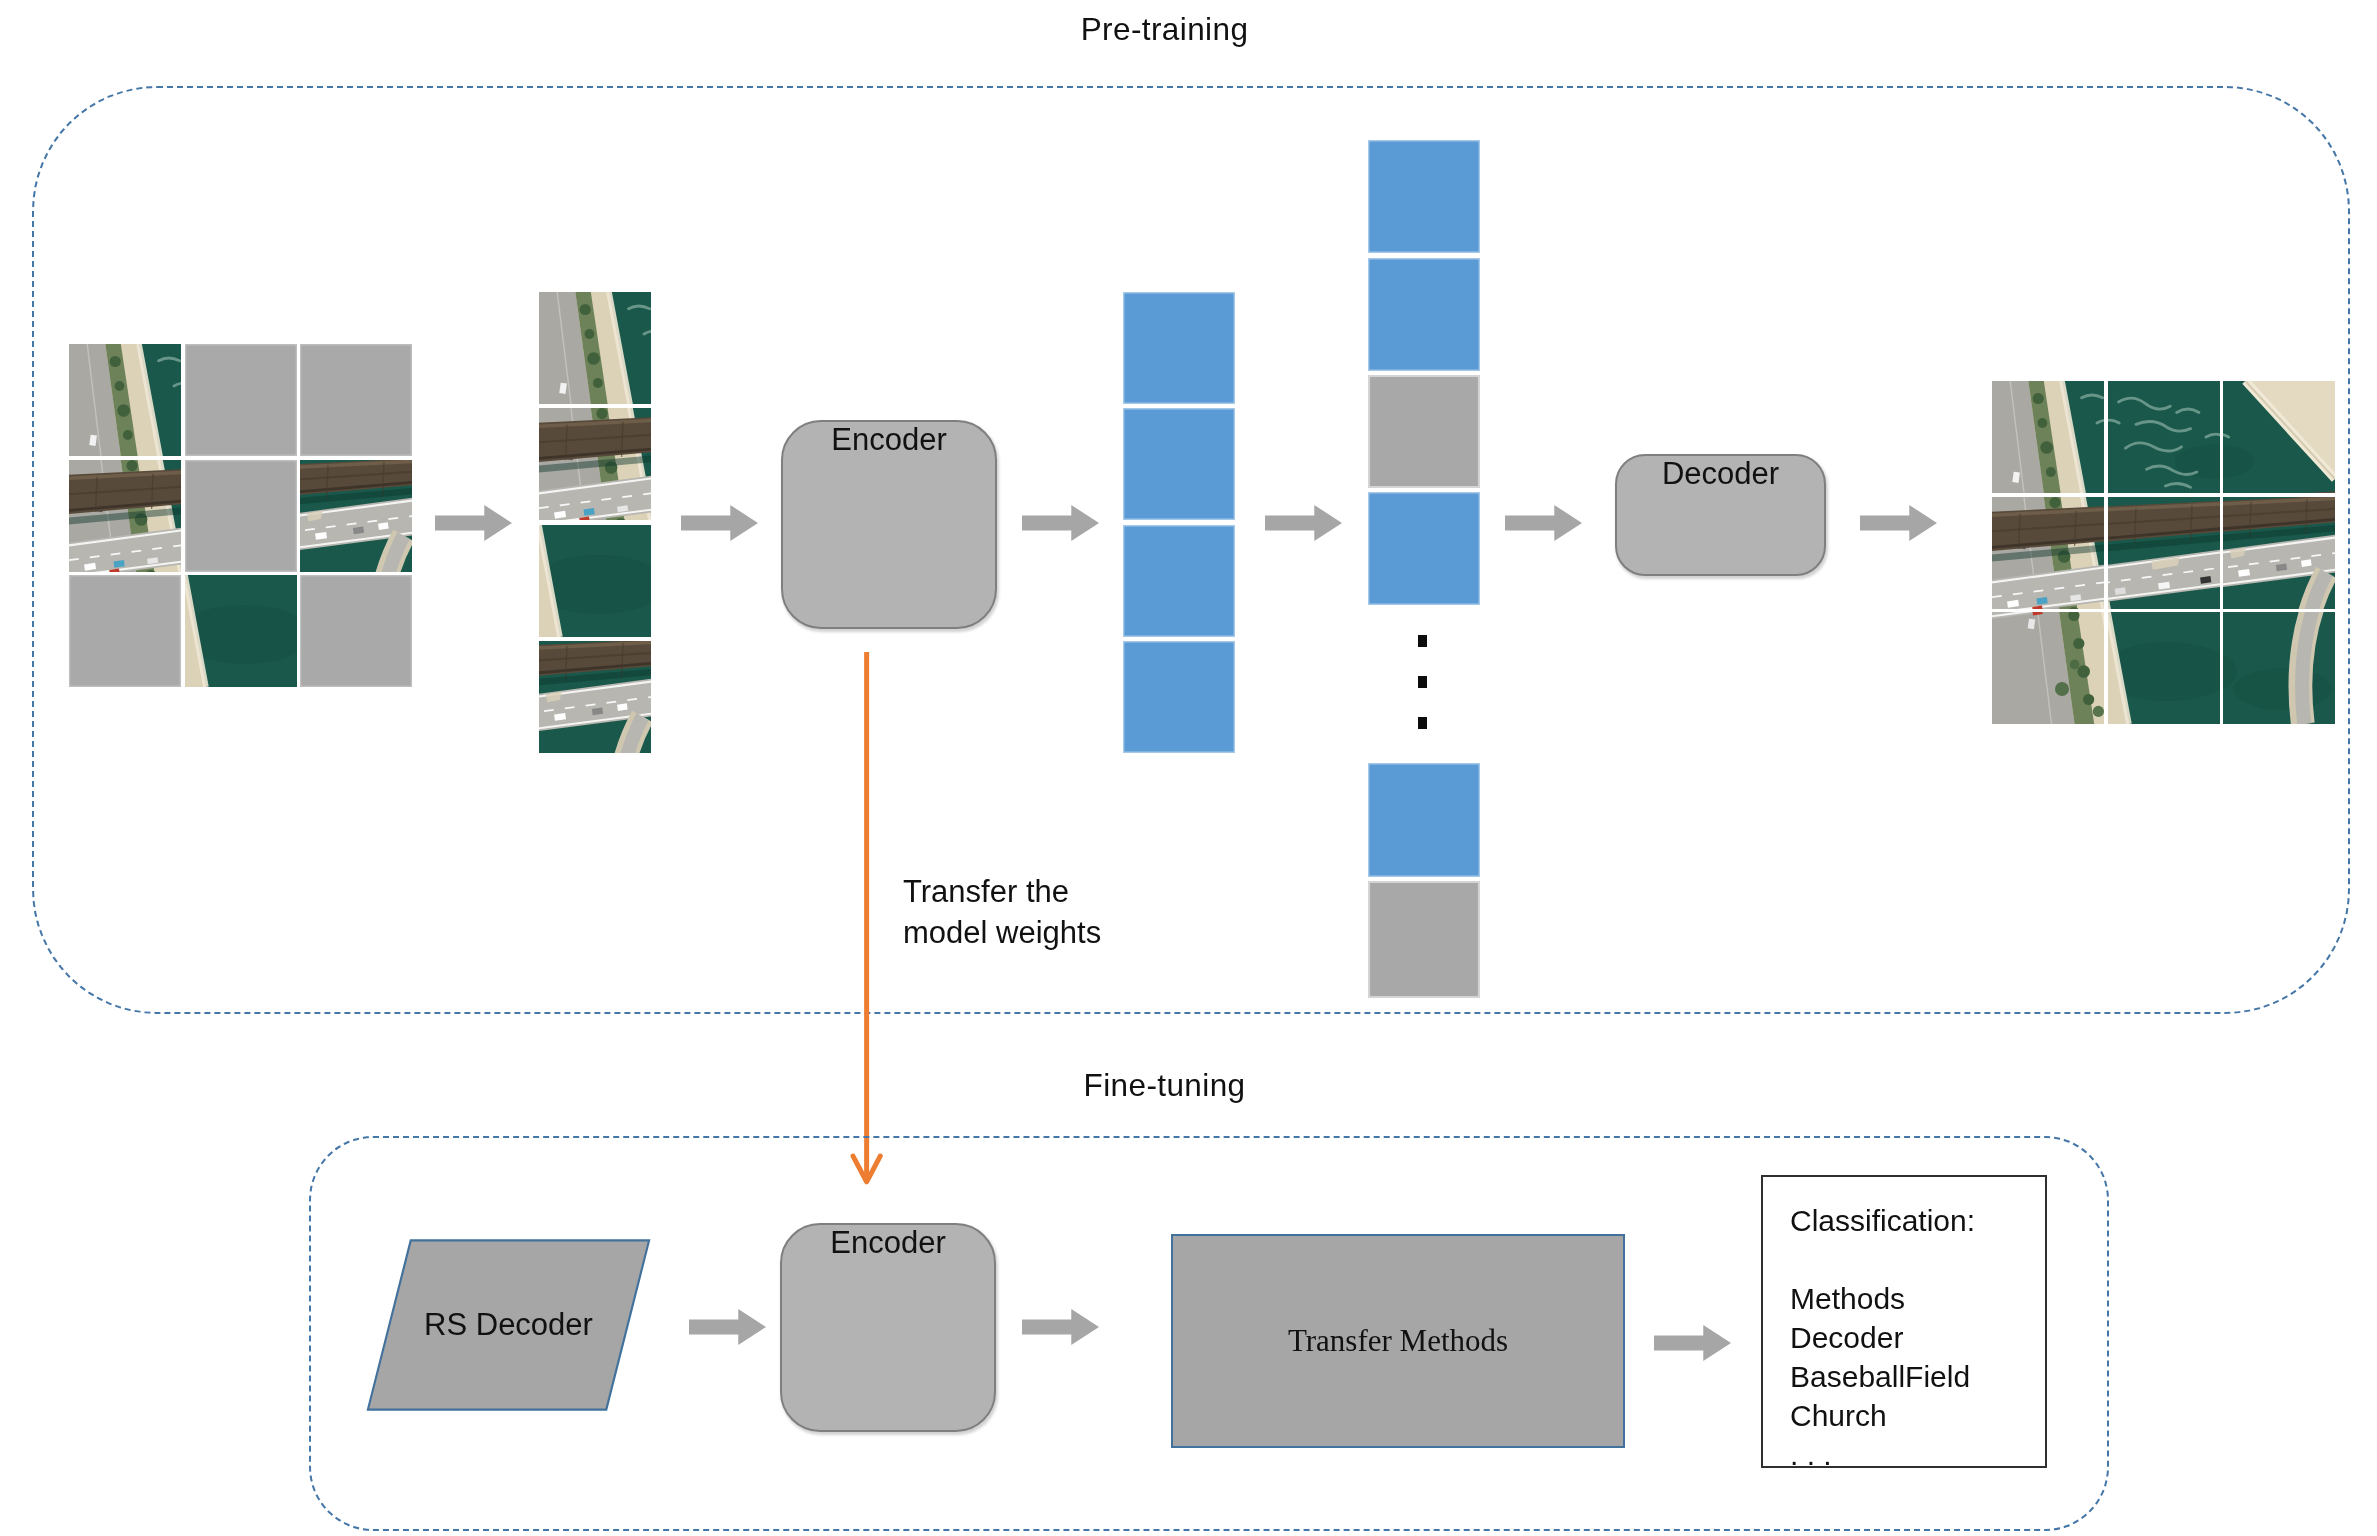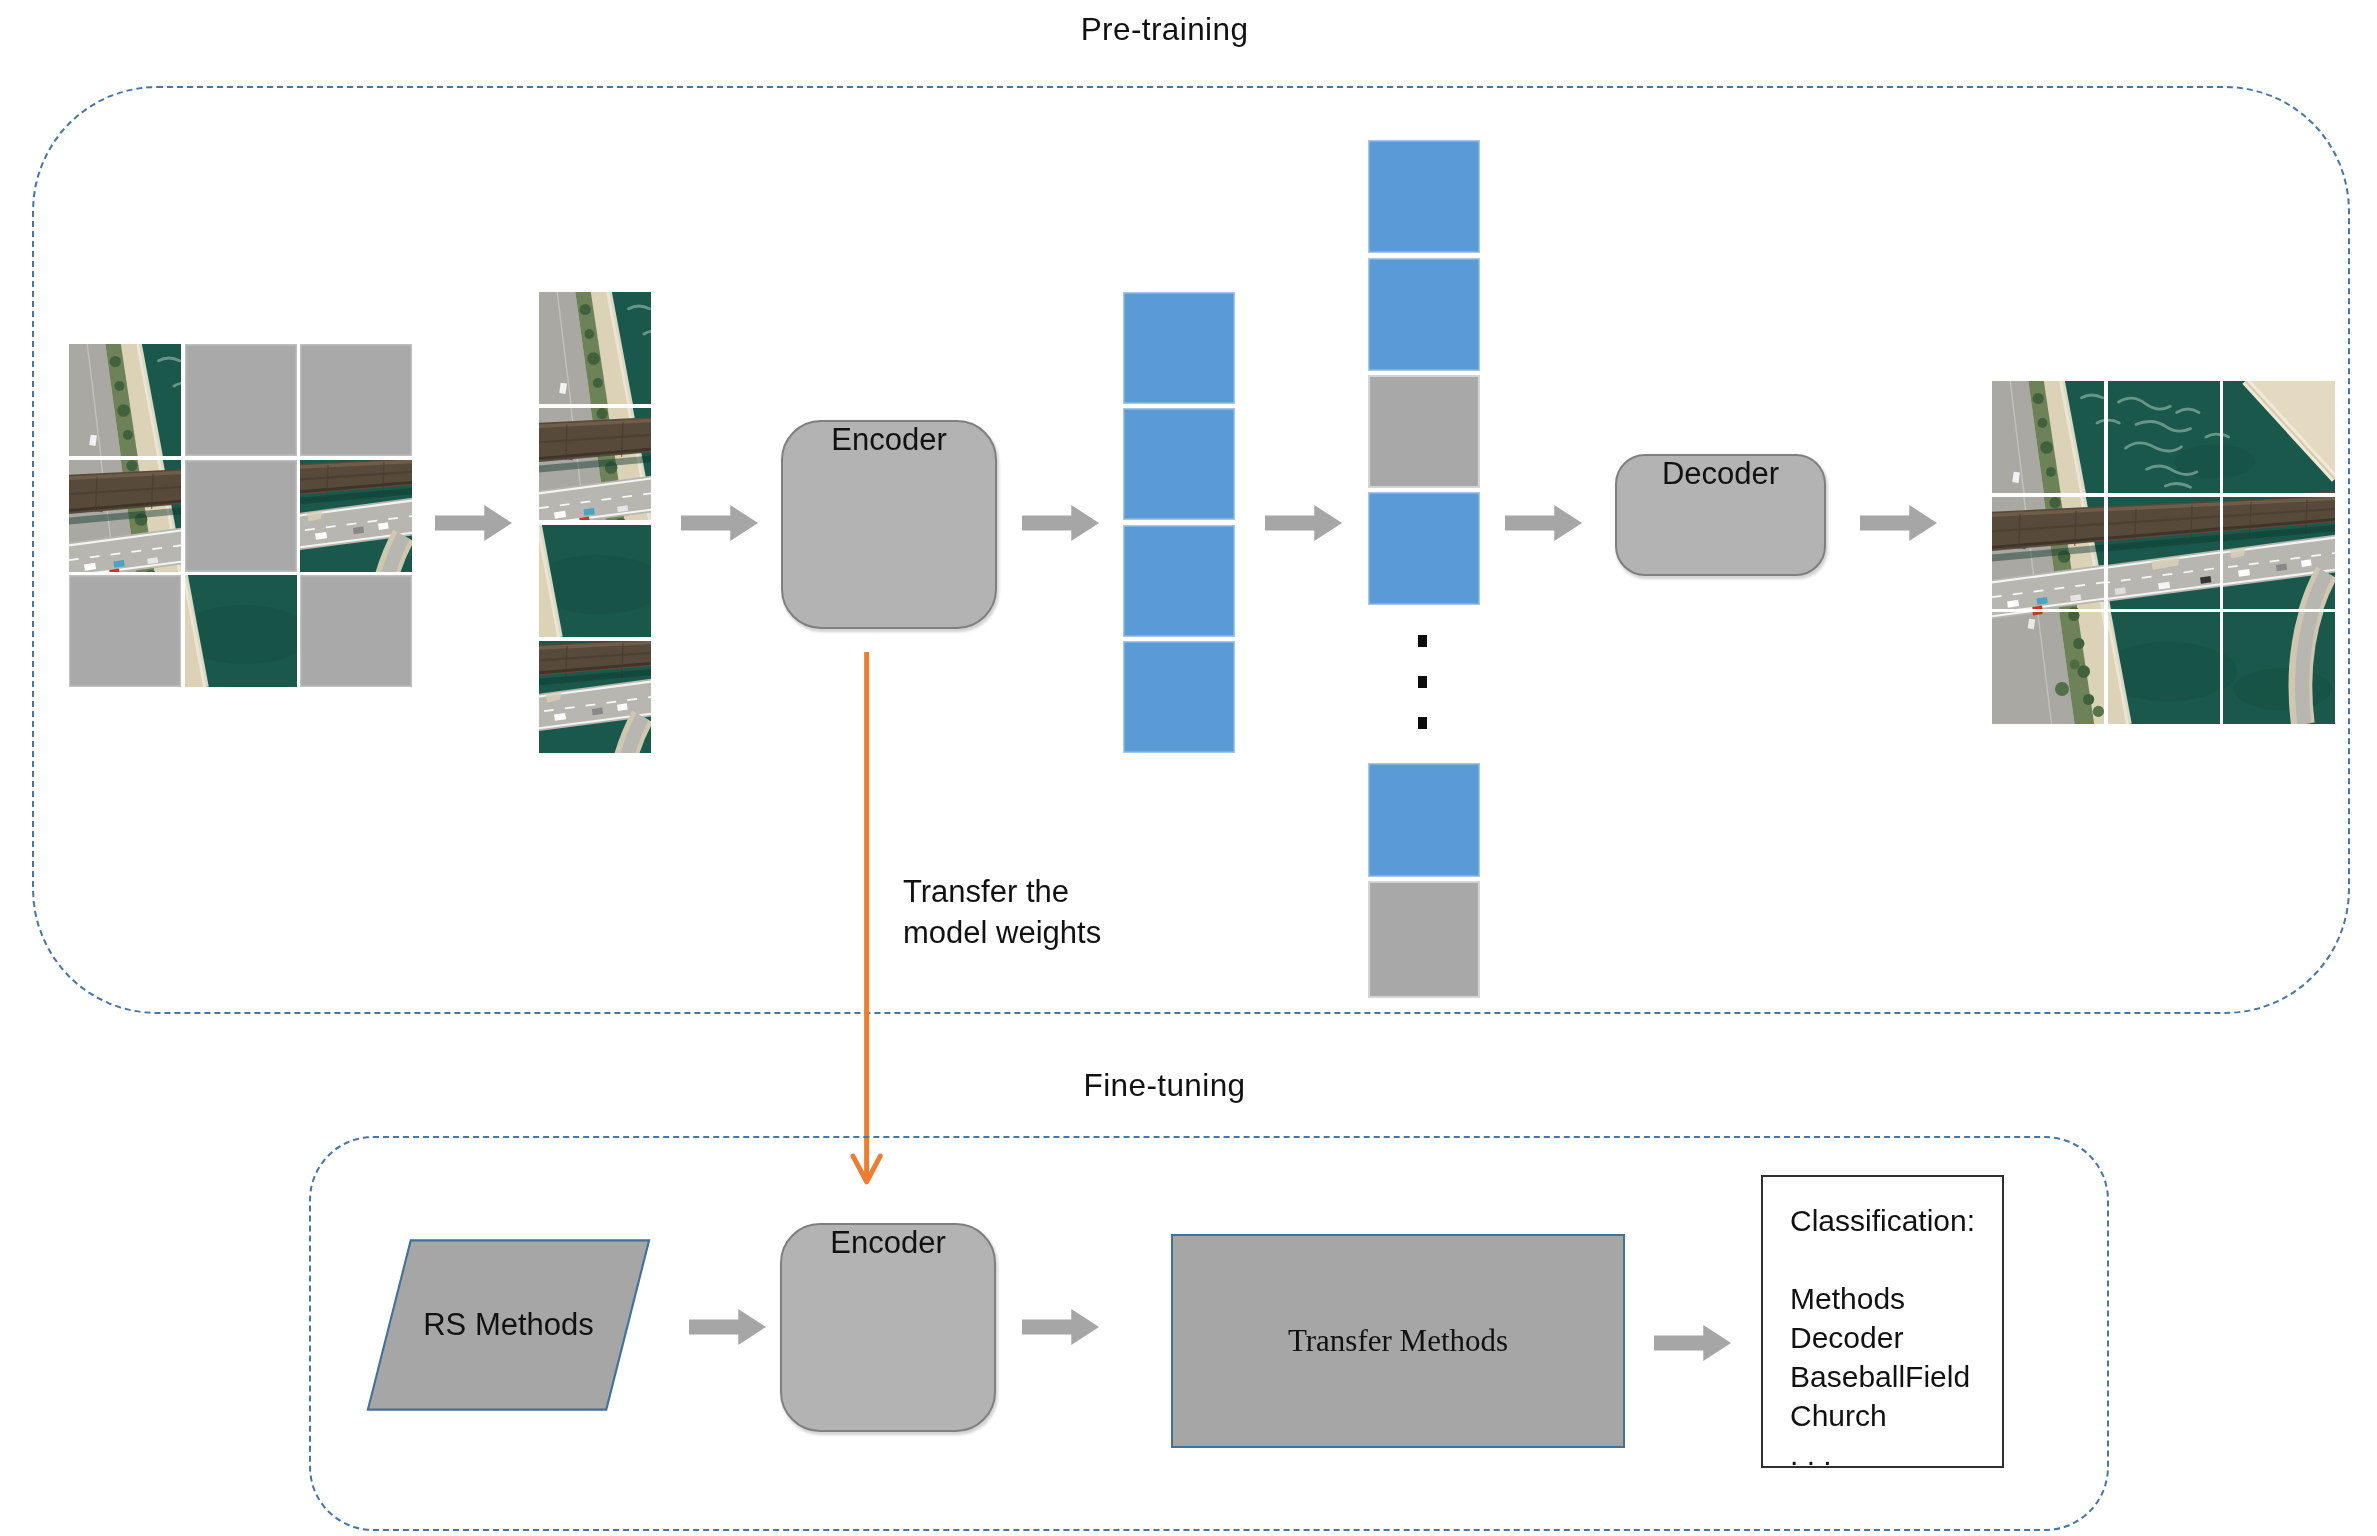--- a/index.html
+++ b/index.html
@@ -57,21 +57,21 @@
   .dot{position:absolute;width:9.3px;height:12px;background:#0c0c0c;left:50px;}
 
   
   #transfer-label{left:903px;top:871px;font-size:31px;line-height:41px;}
   #transfer-arrow{left:848px;top:652px;}
 
   
   #rs-parallelogram{left:366px;top:1239px;width:285px;height:172px;}
   #rs-label{left:366px;top:1239px;width:285px;height:172px;display:flex;align-items:center;justify-content:center;font-size:31px;}
   #classification-box{
-    left:1761px;top:1175px;width:243px;height:293px;background:#fff;
+    left:1761px;top:1175px;width:286px;height:293px;background:#fff;
     border:2.1px solid #2f2f2f;box-sizing:border-box;padding:24px 0 8px 27px;
   }
   .class-line{font-size:30px;height:39px;line-height:39px;white-space:nowrap;}
 </style>
 </head>
 <body style="--tokblue: #5b9bd5; --tokgray: #a8a8a8; --maskgray: #a9a9a9; --nodefill: #b3b3b3; --nodeborder: #7f7f7f; --shapefill: #a6a6a6; --shapeborder: #41719c; --arrowfill: #a6a6a6; --dash: #4576a8;">
 
 <svg width="0" height="0" style="position:absolute" aria-hidden="true">
   <defs>
     <g id="aerial">
@@ -310,21 +310,21 @@
   <div>Transfer the</div>
   <div>model weights</div>
 </div>
 
 <div class="abs section-title" style="left:807px;top:1067px;">Fine-tuning</div>
 <div class="abs dashed-container" id="finetune-box"></div>
 
 <svg class="abs" id="rs-parallelogram" width="285" height="172" viewBox="0 0 398 241">
   <polygon points="62,2 396,2 336,239 2,239" fill="#a6a6a6" stroke="#41719c" stroke-width="3"></polygon>
 </svg>
-<div class="abs" id="rs-label">RS Methods</div>
+<div class="abs" id="rs-label">RS Decoder</div>
 
 <div class="abs block-arrow" style="left:689px;top:1309px;"></div>
 
 <div class="abs node" id="encoder2-box">
   <span>Encoder</span>
 </div>
 
 <div class="abs block-arrow" style="left:1022px;top:1309px;"></div>
 
 <div class="abs" id="transfer-methods-box">

